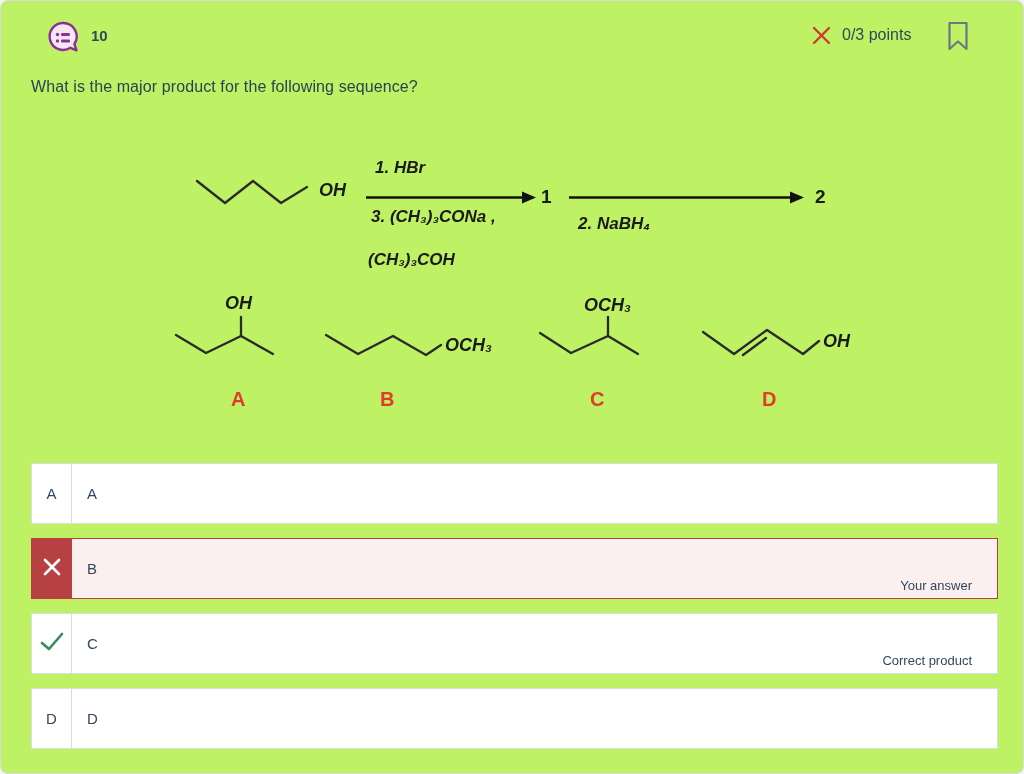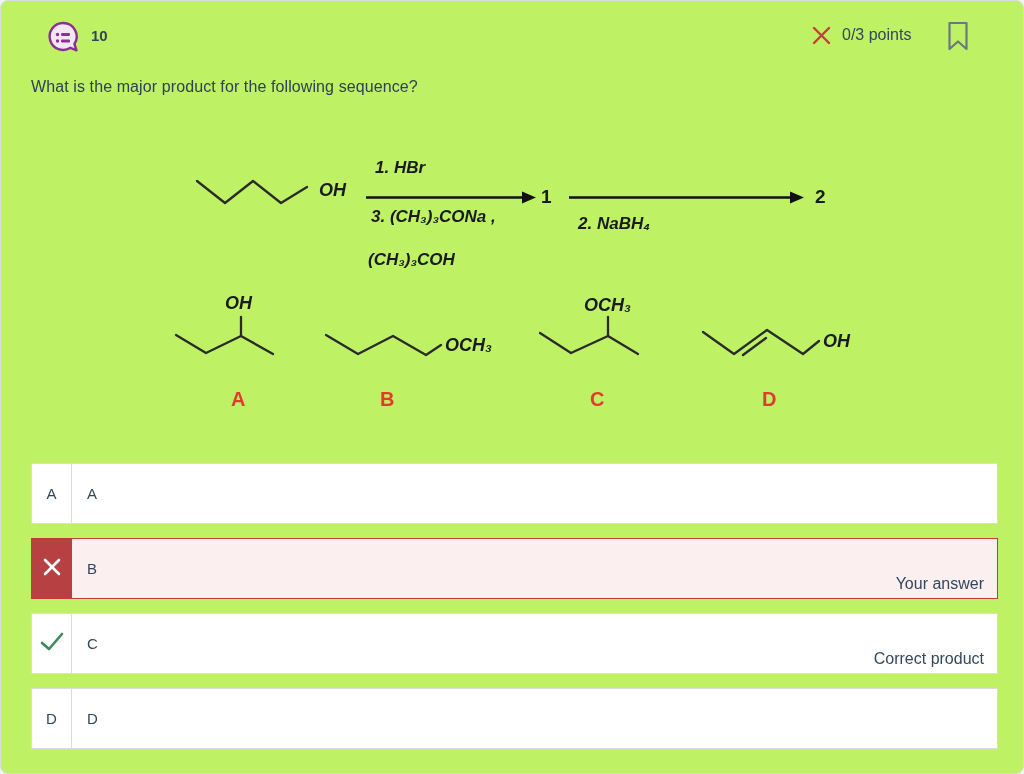--- a/index.html
+++ b/index.html
@@ -42,21 +42,21 @@
     display:flex;align-items:center;justify-content:center;
     font-size:15px;color:#33475c;box-sizing:border-box;
   }
   .choice-content{
     flex:1;display:flex;align-items:center;padding-left:15px;
     font-size:15px;color:#33475c;
   }
   .choice-row.wrong{border:1.5px solid #c23b3d;background:#fbf0ef;}
   .choice-row.wrong .choice-cell{background:#b74042;border-right:none;}
   .row-note{
-    position:absolute;right:13px;bottom:5px;font-size:16px;color:#33475c;
+    position:absolute;right:25px;bottom:5px;font-size:13px;color:#33475c;
   }
 </style>
 </head>
 <body>
 
 <div class="card">
 
   <span class="abs" style="left:44px;top:19px;">
     <svg width="36" height="36" viewBox="0 0 36 36">
       <path d="M18 3 a13.5 13.5 0 1 0 7.5 24.8 l6 2.5 -2.1 -6.3 A13.5 13.5 0 0 0 18 3 z" fill="#f5e6f6" stroke="#8b3093" stroke-width="2.4" stroke-linejoin="round"></path>

